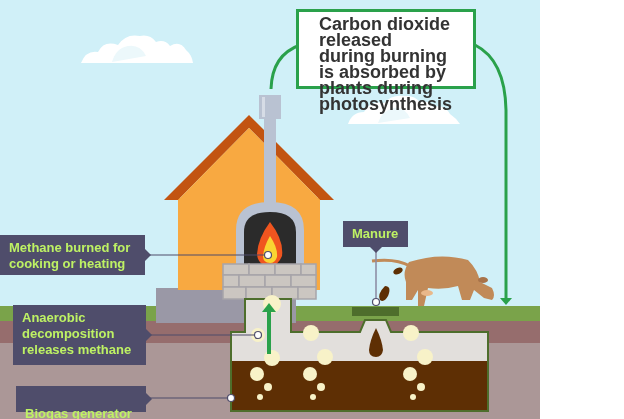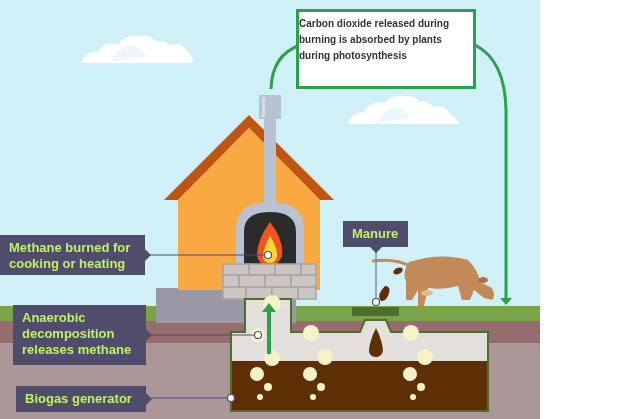--- a/index.html
+++ b/index.html
@@ -1,21 +1,21 @@
 <!DOCTYPE html>
 <html><head>
 <meta charset="utf-8">
 <style>
   html,body{margin:0;padding:0;background:#ffffff;}
   #stage{position:relative;width:624px;height:419px;overflow:hidden;background:#ffffff;font-family:"Liberation Sans",sans-serif;}
   #scene{position:absolute;left:0;top:0;width:540px;height:419px;}
   .label-box{position:absolute;background:#4f4d6b;color:#bef264;font-weight:bold;font-size:13px;line-height:16px;padding:5px 8px 5px 9px;box-sizing:border-box;}
   .label-box::after{content:"";position:absolute;top:50%;margin-top:-6px;right:-6px;border-left:6px solid #4f4d6b;border-top:6px solid transparent;border-bottom:6px solid transparent;}
   .label-box.down::after{top:auto;bottom:-6px;right:auto;left:50%;margin-left:-6px;margin-top:0;border-left:6px solid transparent;border-right:6px solid transparent;border-top:6px solid #4f4d6b;border-bottom:0;}
-  .callout{position:absolute;background:#ffffff;border:3px solid #2aa14b;color:#333333;font-weight:bold;font-size:10px;line-height:16px;padding:4px 0;box-sizing:border-box;}
+  .callout{position:absolute;background:#ffffff;border:3px solid #2aa14b;color:#333333;font-weight:bold;font-size:18px;line-height:16px;padding:4px 20px;box-sizing:border-box;}
 </style>
 </head>
 <body>
 
 <div id="stage">
   <svg id="scene" viewBox="0 0 540 419" width="540" height="419">
 
     <rect x="0" y="0" width="540" height="419" fill="#d0f0f8"></rect>
 
     <g fill="#ffffff">
@@ -113,20 +113,20 @@
   </div>
 
   <div class="label-box" style="left:0;top:235px;width:145px;height:40px;">
     <span>Methane burned for cooking or heating</span>
   </div>
 
   <div class="label-box" style="left:13px;top:305px;width:133px;height:60px;">
     <span>Anaerobic decomposition releases methane</span>
   </div>
 
-  <div class="label-box" style="left:16px;top:386px;width:130px;height:26px;padding-top:5px;">
+  <div class="label-box" style="left:16px;top:386px;width:130px;height:26px;padding-top:20px;">
     <span>Biogas generator</span>
   </div>
 
   <div class="label-box down" style="left:343px;top:221px;width:65px;height:26px;">
     <span>Manure</span>
   </div>
 </div>
 
 </body></html>

